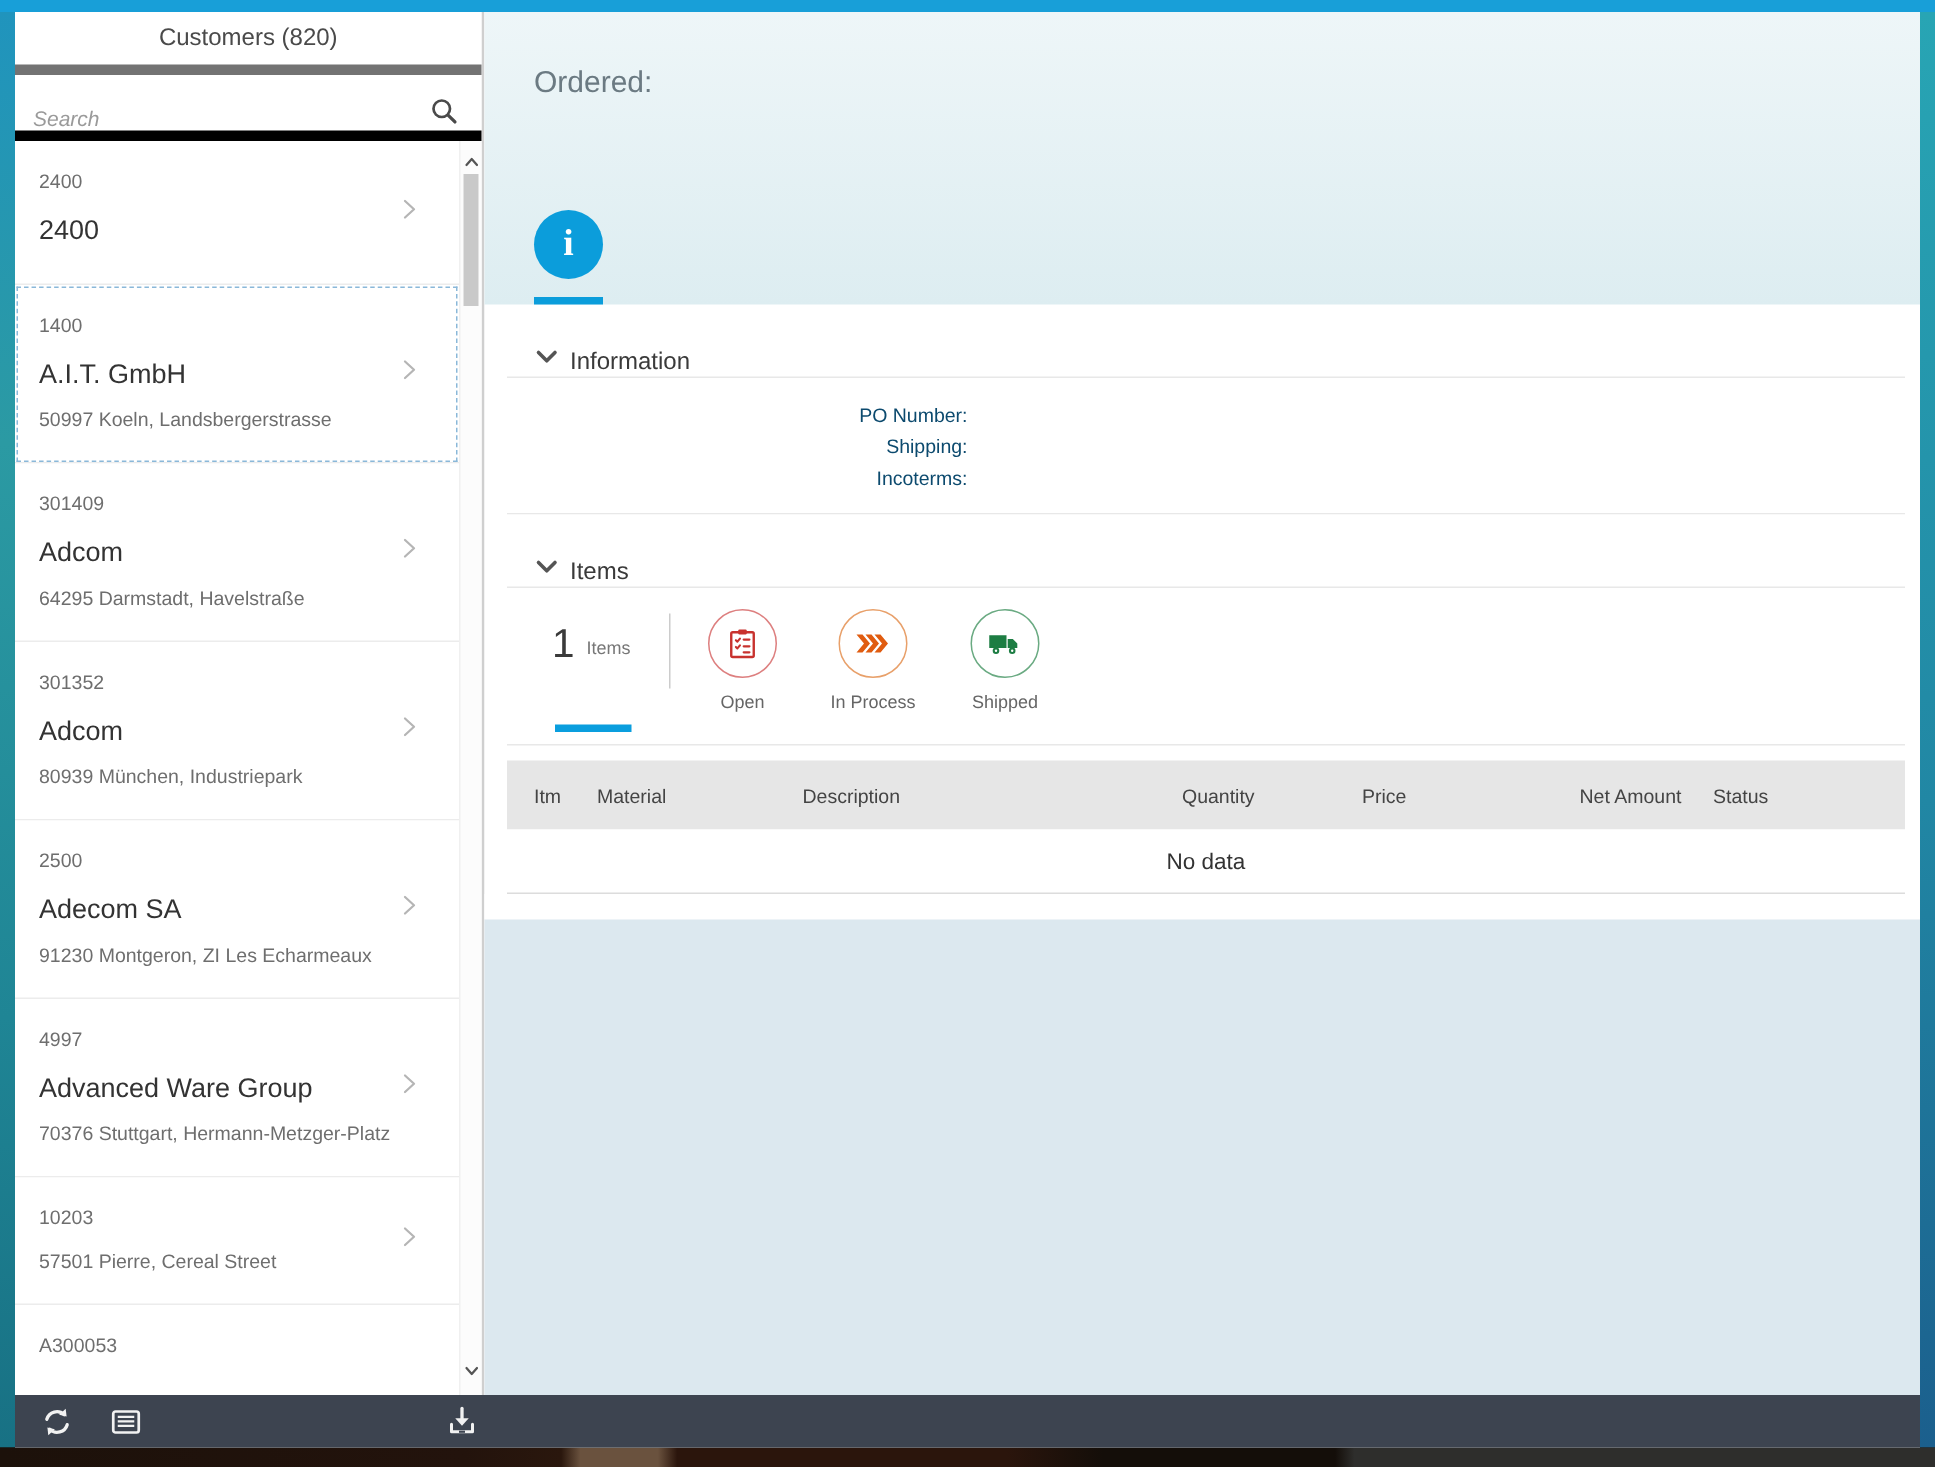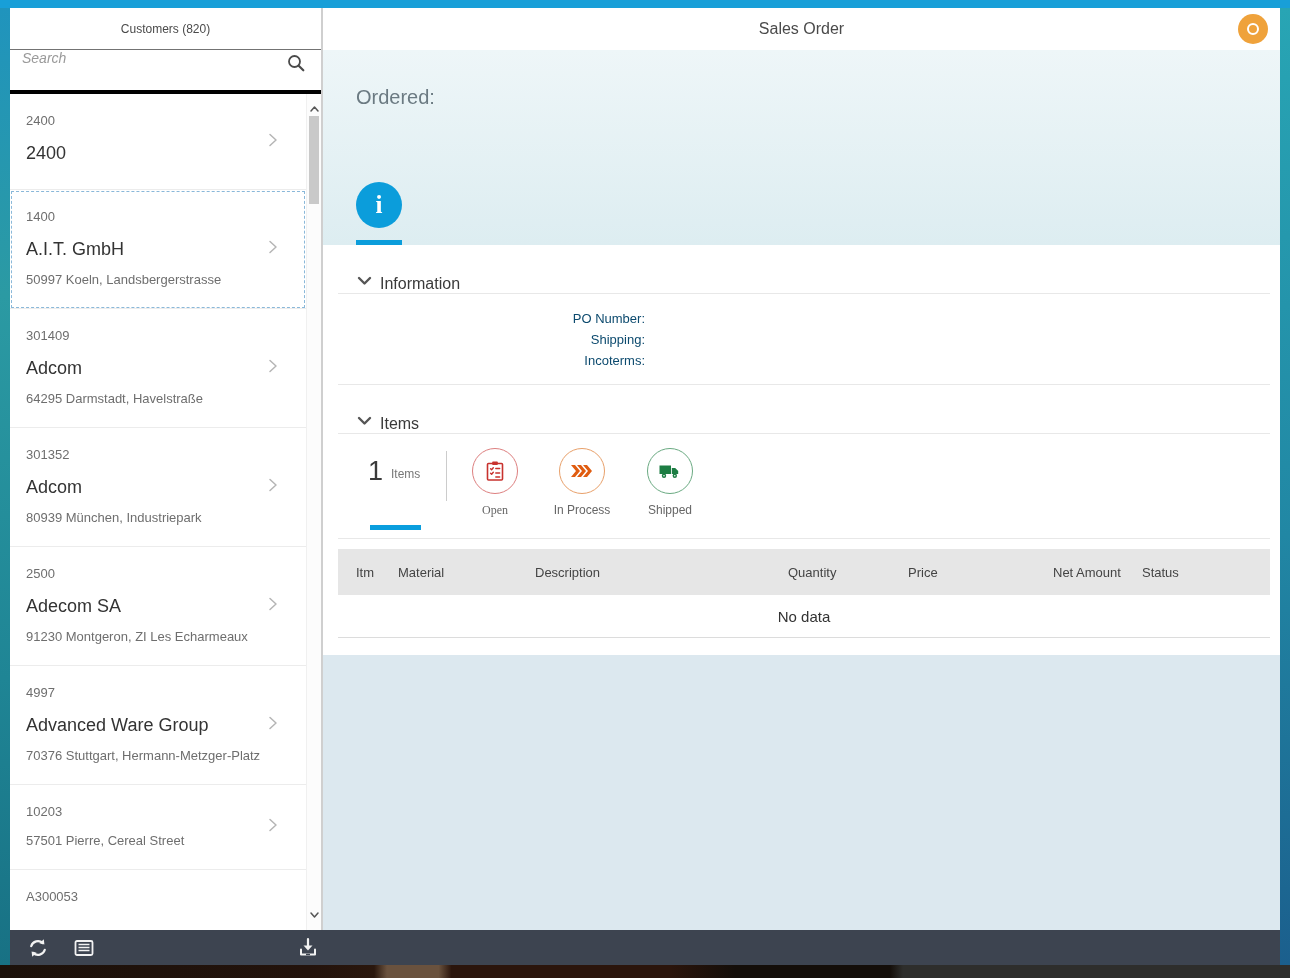--- a/index.html
+++ b/index.html
@@ -15,23 +15,23 @@
                  background:linear-gradient(180deg,#28a5b4 0%,#2187a4 55%,#1b5f8d 100%); }
   .bottom-strip{ position:absolute; left:0; right:0; bottom:0; height:13px;
                  background:linear-gradient(90deg,#1c110a 0%,#23130c 24%,#2a170d 29%,#6a523e 30%,#6a523e 34%,#2b150c 35%,#2b150c 52%,#140e09 57%,#140e09 69%,#2e2e2c 70%,#2e2e2c 100%); }
 
   .app { position:absolute; left:10px; right:10px; top:8px; bottom:13px; display:flex; flex-direction:column; background:#fff; }
   .app-body { flex:1; display:flex; min-height:0; }
 
   
   .master { width:313px; flex-shrink:0; display:flex; flex-direction:column; background:#fff; border-right:2px solid #cfcfcf; }
   .master-header { height:42px; flex-shrink:0; display:flex; align-items:center; justify-content:center;
-                   font-size:12px; color:#4a4a4a; border-bottom:1px solid #737373; background:#fff; }
-  .search-row { height:44px; flex-shrink:0; display:flex; align-items:flex-start; padding:0 12px 0 12px;
-                border-bottom:4px solid #000000; background:#fff; }
+                   font-size:16px; color:#4a4a4a; border-bottom:7px solid #737373; background:#fff; }
+  .search-row { height:44px; flex-shrink:0; display:flex; align-items:flex-end; padding:0 12px 0 12px;
+                border-bottom:7px solid #000000; background:#fff; }
   .search-input { flex:1; border:none; outline:none; font-size:14px; color:#555; background:transparent;
                   font-family:"Liberation Sans", sans-serif; }
   .search-input::placeholder { font-style:italic; color:#9a9a9a; }
   .search-btn { width:26px; height:26px; border:none; background:transparent; cursor:pointer; display:flex; align-items:center; justify-content:center; }
 
   .list { flex:1; position:relative; overflow:hidden; background:#fff; }
   .list-inner { position:absolute; left:0; right:15px; top:0; }
   .list-item { position:relative; padding:19px 40px 21px 16px; border-bottom:1px solid #ececec; background:#fff; cursor:pointer; }
   .list-item.short { padding-bottom:13px; }
   .item-num  { font-size:13px; color:#6e6e6e; line-height:15px; margin-bottom:14px; }
@@ -74,21 +74,21 @@
 
   .filterbar { position:relative; height:105px; margin:0 10px 0 15px; border-bottom:1px solid #e8e8e8; background:#fff; }
   .count-tab { position:absolute; left:30px; top:22px; display:flex; align-items:center; cursor:pointer; }
   .count-num { font-size:27px; color:#3a3a3a; line-height:30px; }
   .count-label { font-size:12px; color:#777; margin-left:8px; margin-top:6px; }
   .count-underline { position:absolute; left:32px; bottom:8px; width:51px; height:5px; background:#0a9ede; }
   .vsep { position:absolute; left:108px; top:17px; width:1px; height:50px; background:#ccc; }
   .status-tab { position:absolute; top:14px; width:92px; display:flex; flex-direction:column; align-items:center; cursor:pointer; }
   .status-circle { width:46px; height:46px; border-radius:50%; border:1.5px solid; display:flex; align-items:center; justify-content:center; background:#fff; }
   .status-label { font-size:12px; color:#666; margin-top:9px; }
-  .tab-open      { left:111px;font-family:Liberation Serif, serif; }
+  .tab-open      { left:111px; }
   .tab-inprocess { left:198px; }
   .tab-shipped   { left:286px; }
   .b-open      { border-color:#dd7f7f; }
   .b-inprocess { border-color:#e8a06a; }
   .b-shipped   { border-color:#6aaa82; }
 
   .table-wrap { margin:10px 10px 0 15px; }
   .thead { height:46px; background:#e6e6e6; display:flex; align-items:center; padding-left:18px; font-size:13px; color:#444; }
   .col-itm   { width:42px; }
   .col-mat   { width:137px; }
@@ -229,26 +229,20 @@
             <span class="scroll-down">
               <svg width="11" height="10" viewBox="0 0 11 10" fill="none">
                   <path d="M2 3l3.5 4L9 3" stroke="#555" stroke-width="1.5" stroke-linecap="round" stroke-linejoin="round"></path>
                 </svg>
             </span>
           </div>
         </div>
       </div>
 
       <div class="detail">
-        <div class="detail-header">
-          <span>Sales Order</span>
-          <button class="avatar">
-            <span class="avatar-inner"></span>
-          </button>
-        </div>
 
         <div class="object-header">
           <div class="oh-label">Ordered:</div>
           <button class="info-tab">
             <span>i</span>
           </button>
           <div class="info-underline"></div>
         </div>
 
         <div class="section-head">

